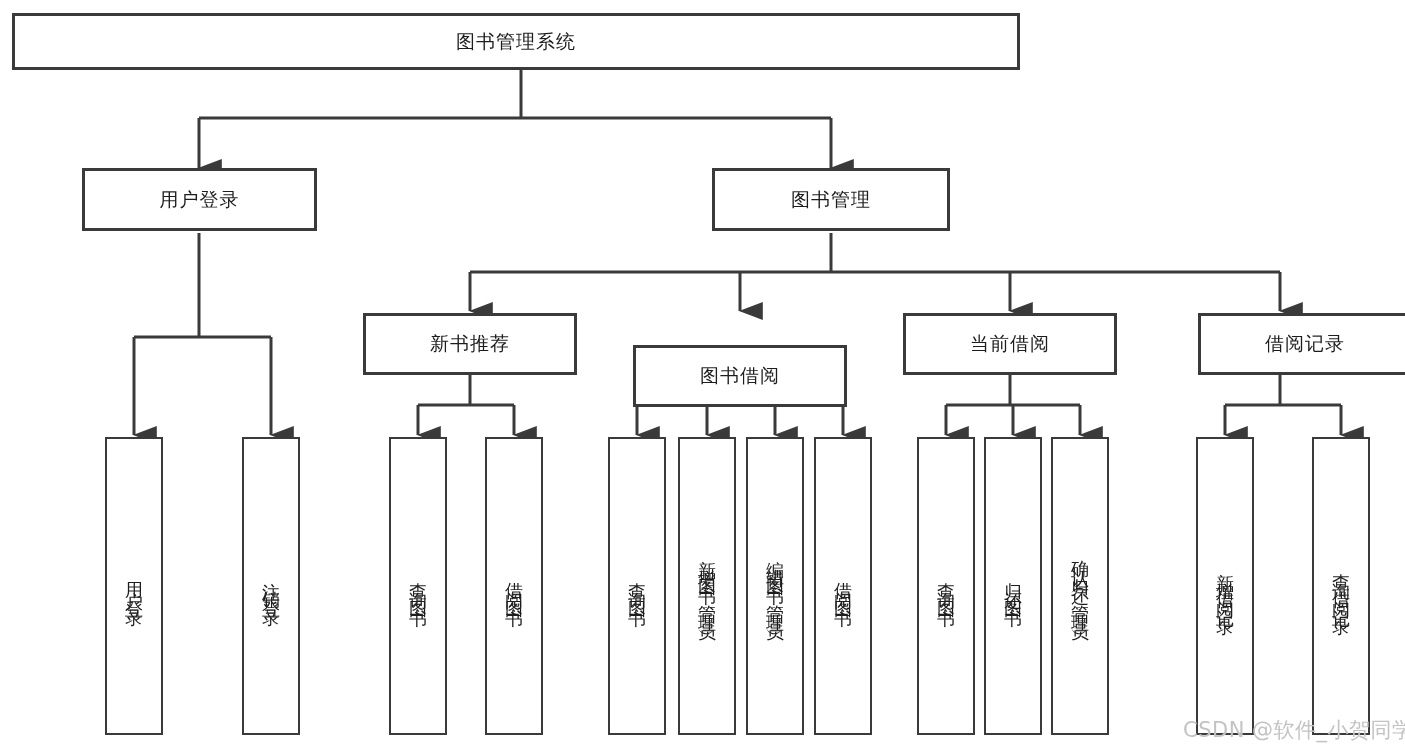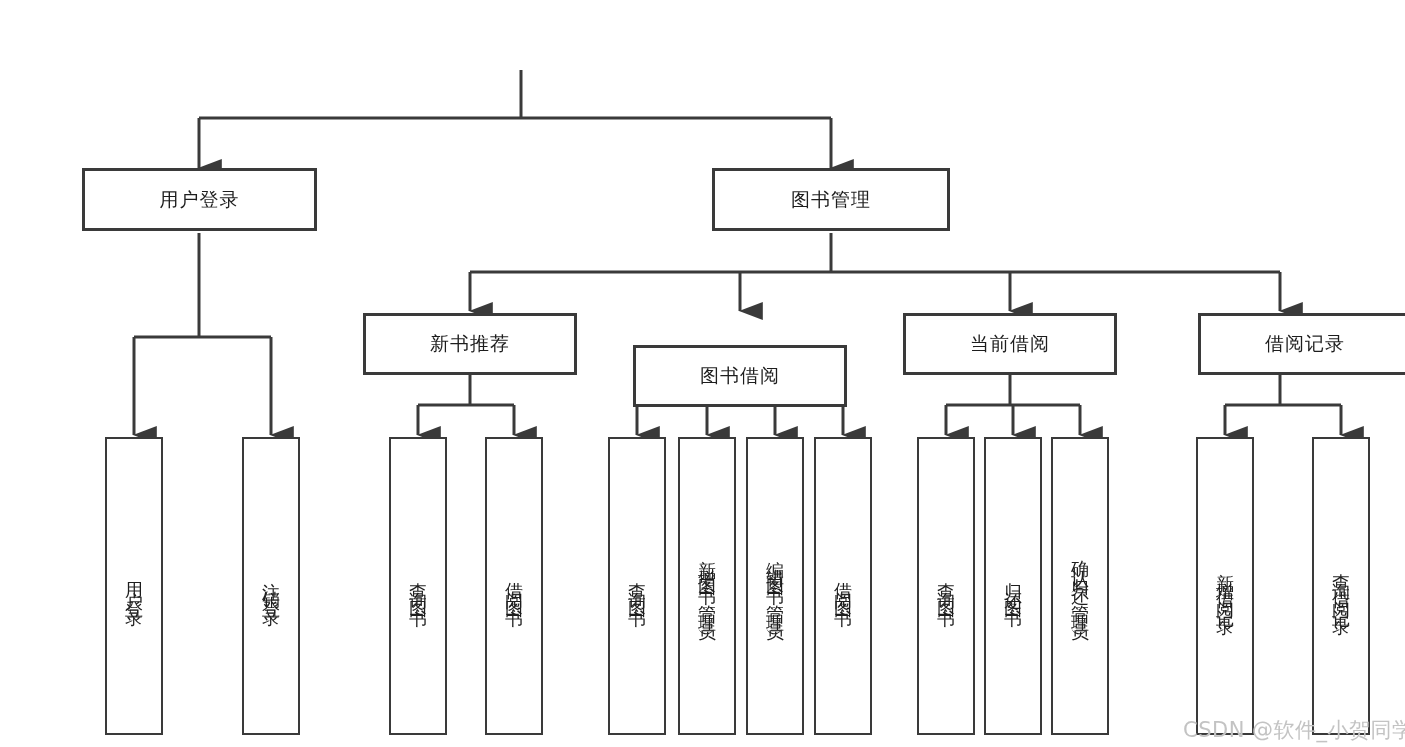--- a/index.html
+++ b/index.html
@@ -111,20 +111,23 @@
       <path d="M1013,405 V435" marker-end="url(#arrow)"></path>
       <path d="M1080,405 V435" marker-end="url(#arrow)"></path>
 
       <path d="M1280,375 V405"></path>
       <path d="M1225,405 H1341"></path>
       <path d="M1225,405 V435" marker-end="url(#arrow)"></path>
       <path d="M1341,405 V435" marker-end="url(#arrow)"></path>
     </g>
   </svg>
 
+  <div class="node hlabel" style="left:12px; top:13px; width:1008px; height:57px;">
+    <span>图书管理系统</span>
+  </div>
 
   <div class="node hlabel" style="left:82px; top:168px; width:235px; height:63px;">
     <span>用户登录</span>
   </div>
   <div class="node hlabel" style="left:712px; top:168px; width:238px; height:63px;">
     <span>图书管理</span>
   </div>
 
   <div class="node hlabel" style="left:363px; top:313px; width:214px; height:62px;text-align:center;">
     <span>新书推荐</span>

